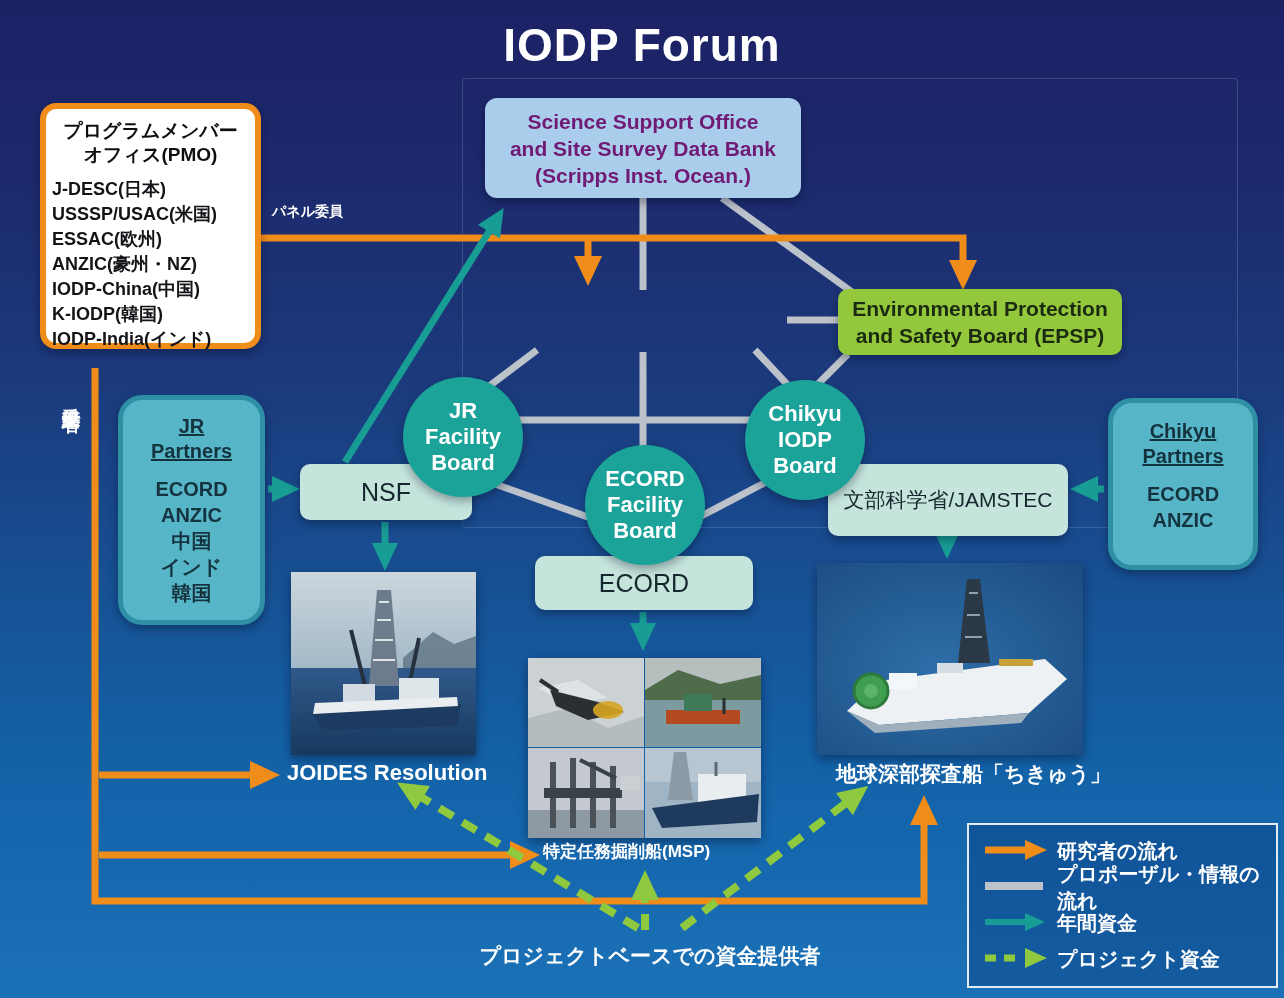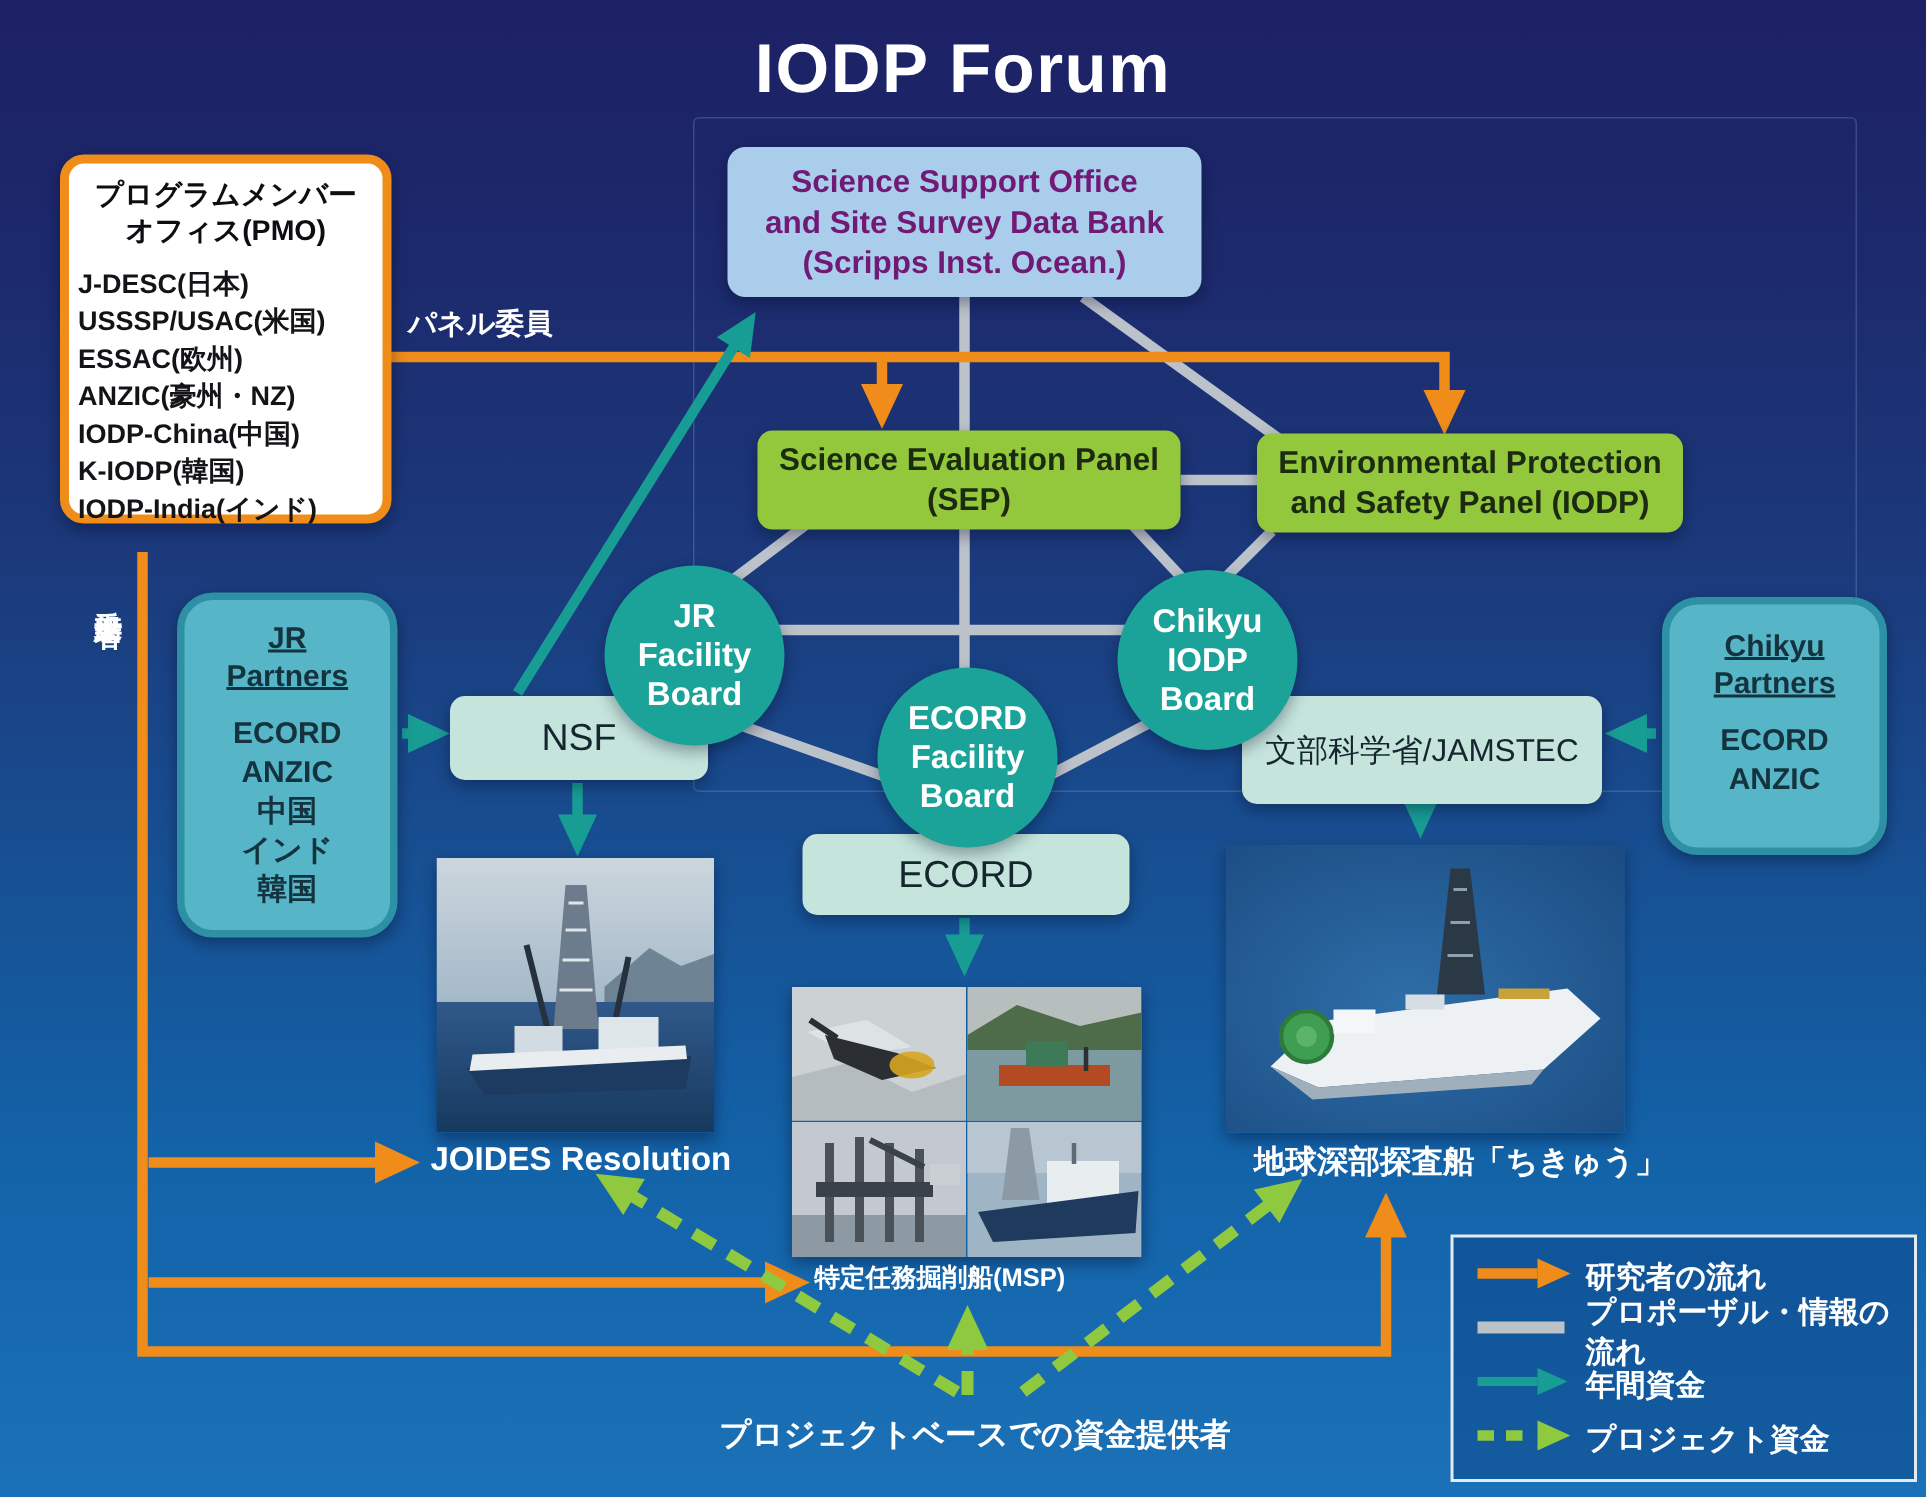--- a/index.html
+++ b/index.html
@@ -43,21 +43,21 @@
   .ecordbox{ left:535px; top:556px; width:218px; height:54px; font-size:25px; }
   .partner{ background:#56b6c7; border:5px solid #2d90a5; border-radius:24px; color:#15333f;
             font-weight:bold; z-index:2; box-shadow:0 4px 10px rgba(0,5,30,.35);
             display:flex; flex-direction:column; align-items:center; text-align:center; }
   .partner .pt-title{ font-size:20px; line-height:25px; text-decoration:underline; }
   .partner .pt-member{ font-size:20px; line-height:26px; }
   .jrp{ left:118px; top:395px; width:147px; height:230px; padding-top:14px; }
   .ckp{ left:1108px; top:398px; width:150px; height:172px; padding-top:16px; }
   .pt-gap{ height:12px; }
   .wlabel{ color:#ffffff; font-weight:600; z-index:2; }
-  .panel-members{ left:272px; top:203px; font-size:19px; }
+  .panel-members{ left:272px; top:203px; font-size:14px; }
   .boarding{ left:58px; top:392px; font-size:19px; writing-mode:vertical-rl; letter-spacing:3px; }
   .lbl-joides{ left:287px; top:760px; font-size:22px; }
   .lbl-msp{ left:543px; top:840px; font-size:17px; }
   .lbl-chikyu{ left:836px; top:760px; font-size:21px; }
   .lbl-funders{ left:440px; top:942px; width:420px; text-align:center; font-size:21px; }
   .photo{ z-index:2; box-shadow:0 4px 10px rgba(0,5,30,.4); }
   .ph-joides{ left:291px; top:572px; width:185px; height:183px; }
   .ph-msp{ left:528px; top:658px; width:233px; height:180px; }
   .ph-chikyu{ left:817px; top:563px; width:266px; height:192px; }
   .legend{
@@ -146,27 +146,23 @@
       <li>ANZIC(豪州・NZ)</li>
       <li>IODP-China(中国)</li>
       <li>K-IODP(韓国)</li>
       <li>IODP-India(インド)</li>
     </ul>
   </div>
 
   <div class="abs wlabel panel-members">パネル委員</div>
   <div class="abs wlabel boarding">乗船者</div>
 
-  <div class="abs node panel sep">
-    <div>Science Evaluation Panel</div>
-    <div>(SEP)</div>
-  </div>
   <div class="abs node panel epsp">
     <div>Environmental Protection</div>
-    <div>and Safety Panel (IODP)</div>
+    <div>and Safety Board (EPSP)</div>
   </div>
 
   <div class="abs node mint nsf">
     <div>NSF</div>
   </div>
   <div class="abs node mint mext">
     <div>文部科学省/JAMSTEC</div>
   </div>
   <div class="abs node mint ecordbox">
     <div>ECORD</div>

